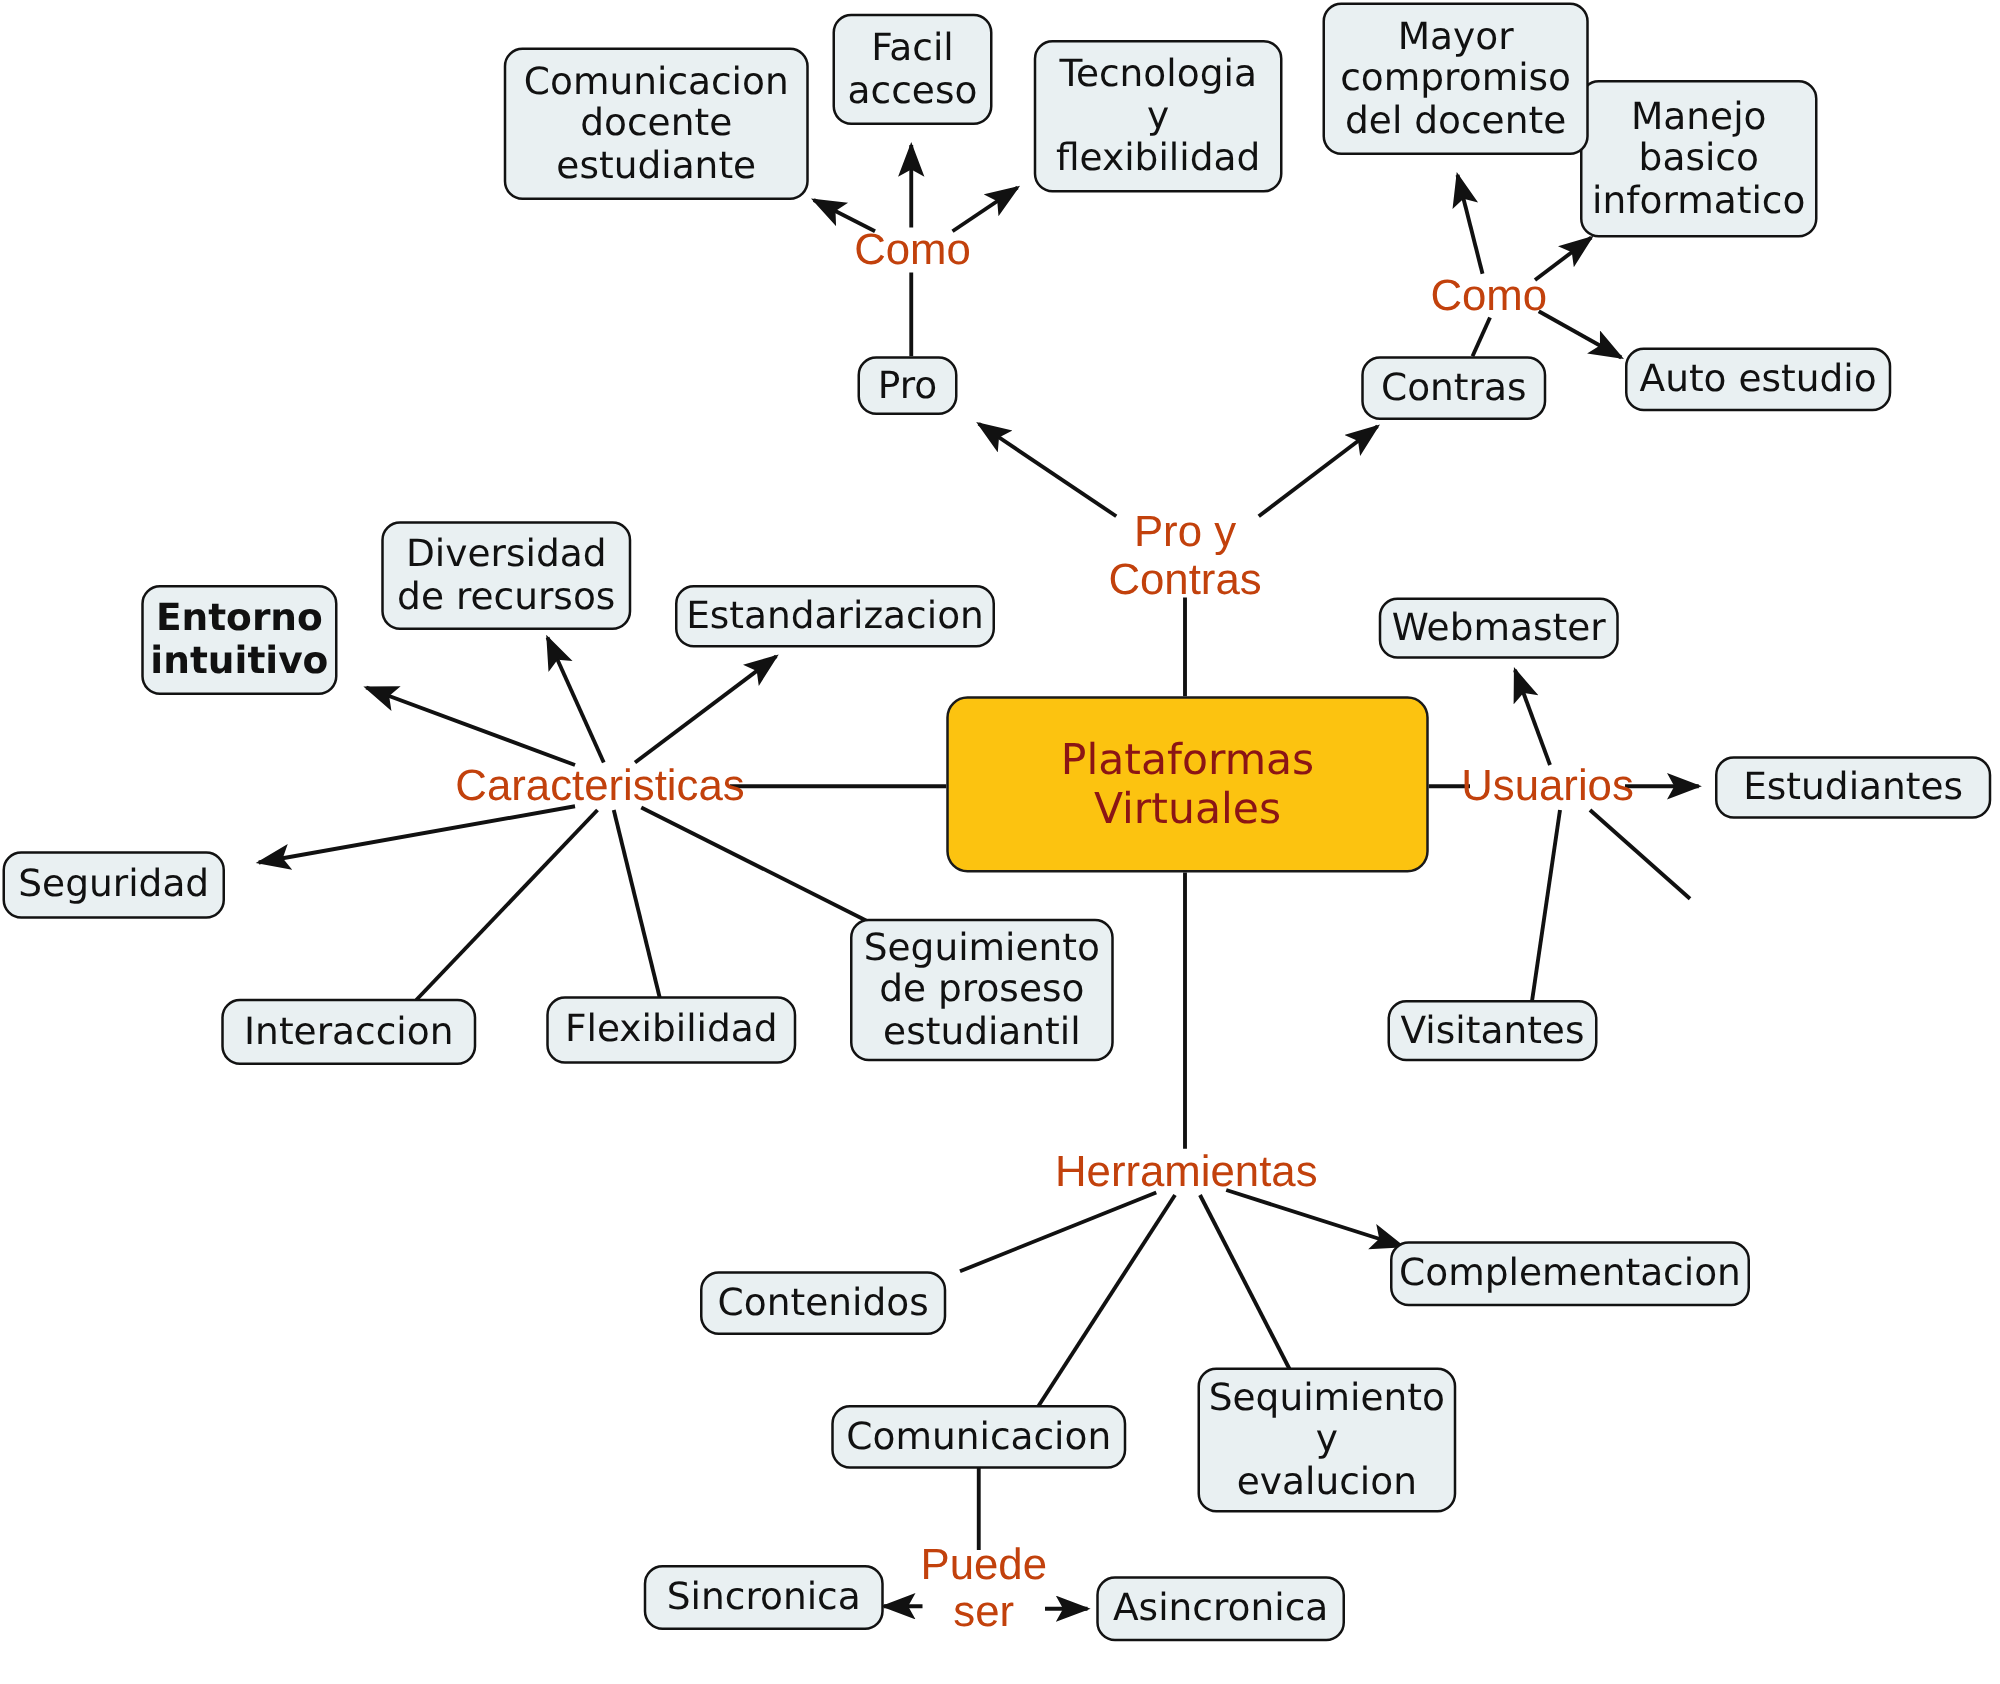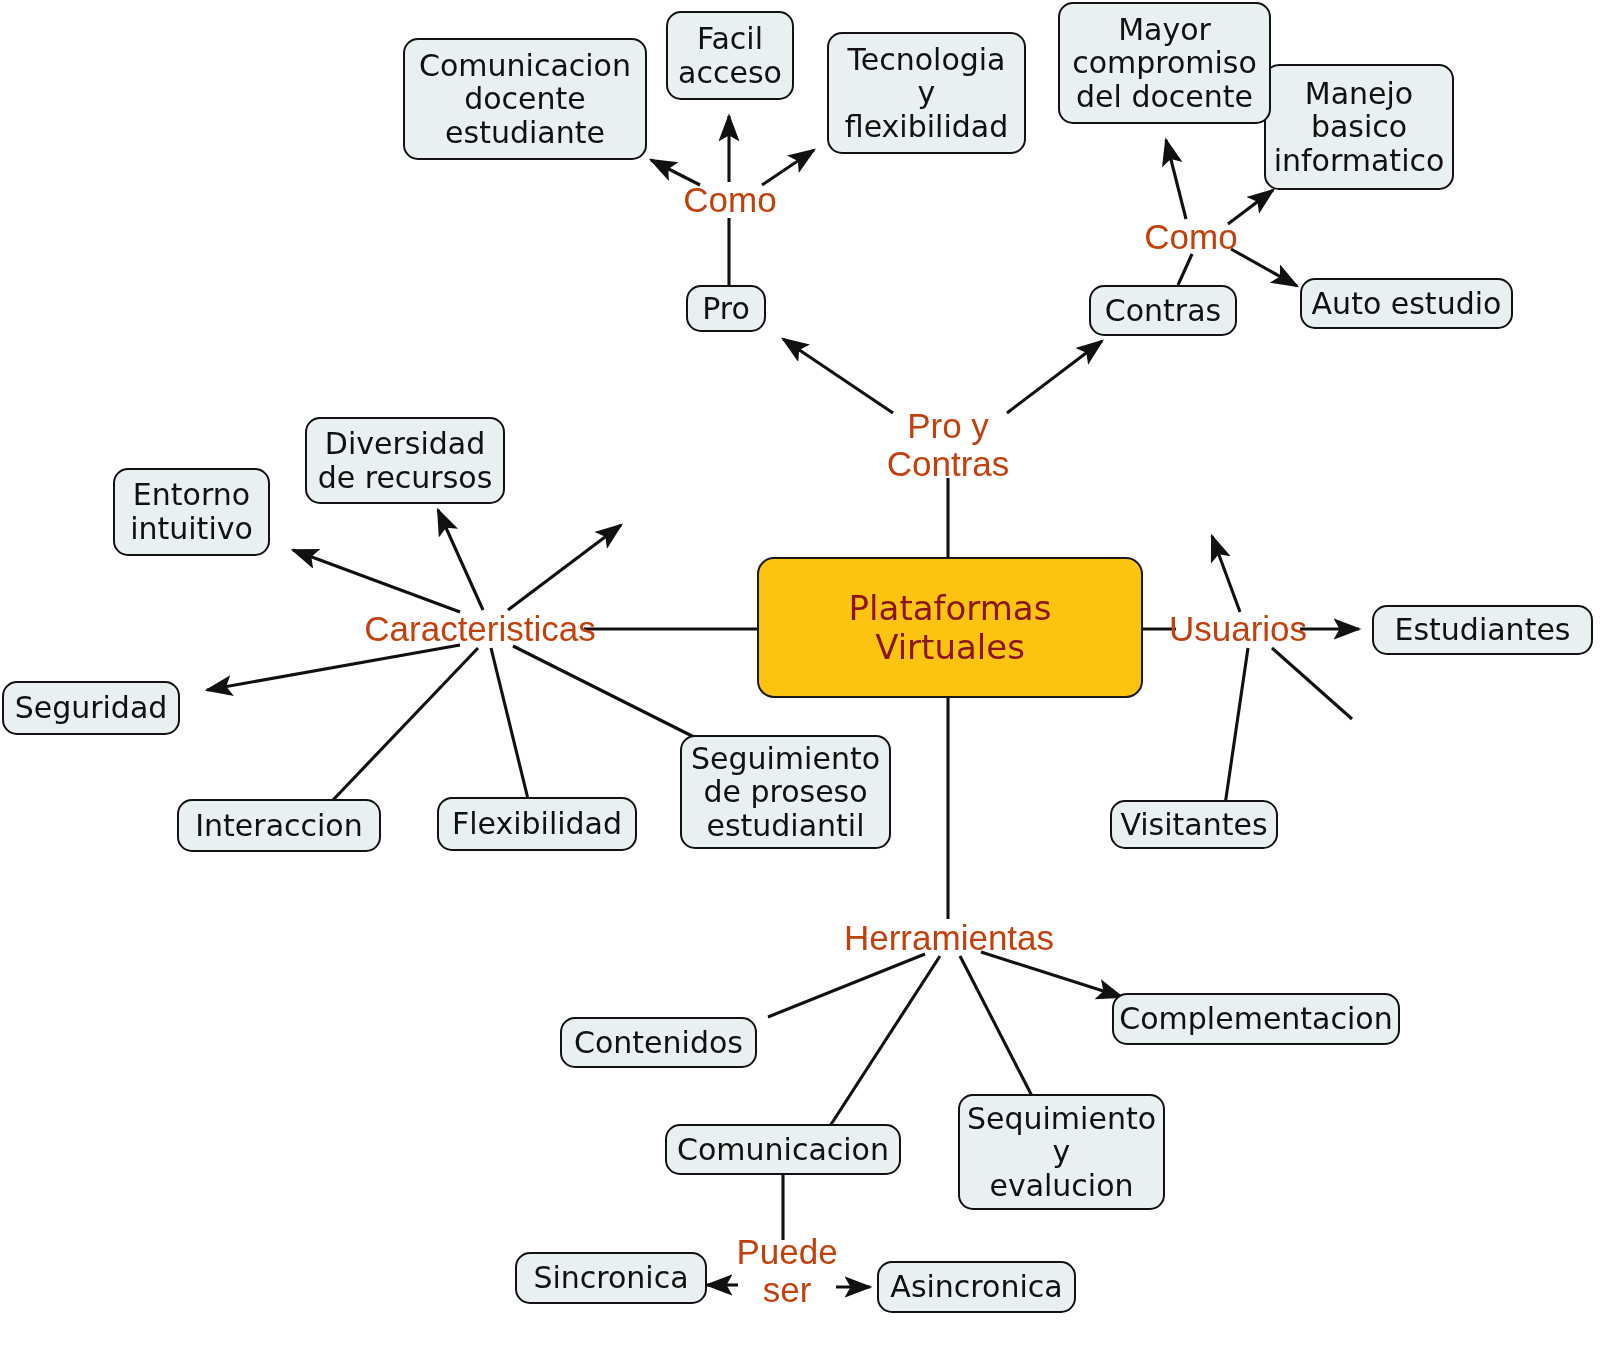--- a/index.html
+++ b/index.html
@@ -176,39 +176,41 @@
 informatico</div>
 
   <div class="node" style="left:1058px; top:2px; width:213px; height:122px; z-index:4;">Mayor
 compromiso
 del docente</div>
 
   <div class="node" style="left:1300px; top:278px; width:213px; height:51px;">Auto estudio</div>
 
   <div class="link-label" style="left:375px; top:611px; width:210px; height:36px;">Caracteristicas</div>
 
-  <div class="node" style="left:113px; top:468px; width:157px; height:88px;">Entorno
+  <div class="node" style="left:113px; top:468px; width:157px; height:88px;font-weight:bold;">Entorno
 intuitivo</div>
 
   <div class="node" style="left:305px; top:417px; width:200px; height:87px;">Diversidad
 de recursos</div>
 
+  <div class="node" style="left:540px; top:468px; width:256px; height:50px;">Estandarizacion</div>
 
   <div class="node" style="left:2px; top:681px; width:178px; height:54px;">Seguridad</div>
 
   <div class="node" style="left:177px; top:799px; width:204px; height:53px;">Interaccion</div>
 
   <div class="node" style="left:437px; top:797px; width:200px; height:54px;">Flexibilidad</div>
 
   <div class="node" style="left:680px; top:735px; width:211px; height:114px;">Seguimiento
 de proseso
 estudiantil</div>
 
   <div class="link-label" style="left:1175px; top:611px; width:126px; height:36px;">Usuarios</div>
 
+  <div class="node" style="left:1103px; top:478px; width:192px; height:49px;">Webmaster</div>
 
   <div class="node" style="left:1372px; top:605px; width:221px; height:50px;">Estudiantes</div>
 
 
   <div class="node" style="left:1110px; top:800px; width:168px; height:49px;">Visitantes</div>
 
   <div class="link-label" style="left:852px; top:920px; width:194px; height:36px;">Herramientas</div>
 
   <div class="node" style="left:560px; top:1017px; width:197px; height:51px;">Contenidos</div>
 

